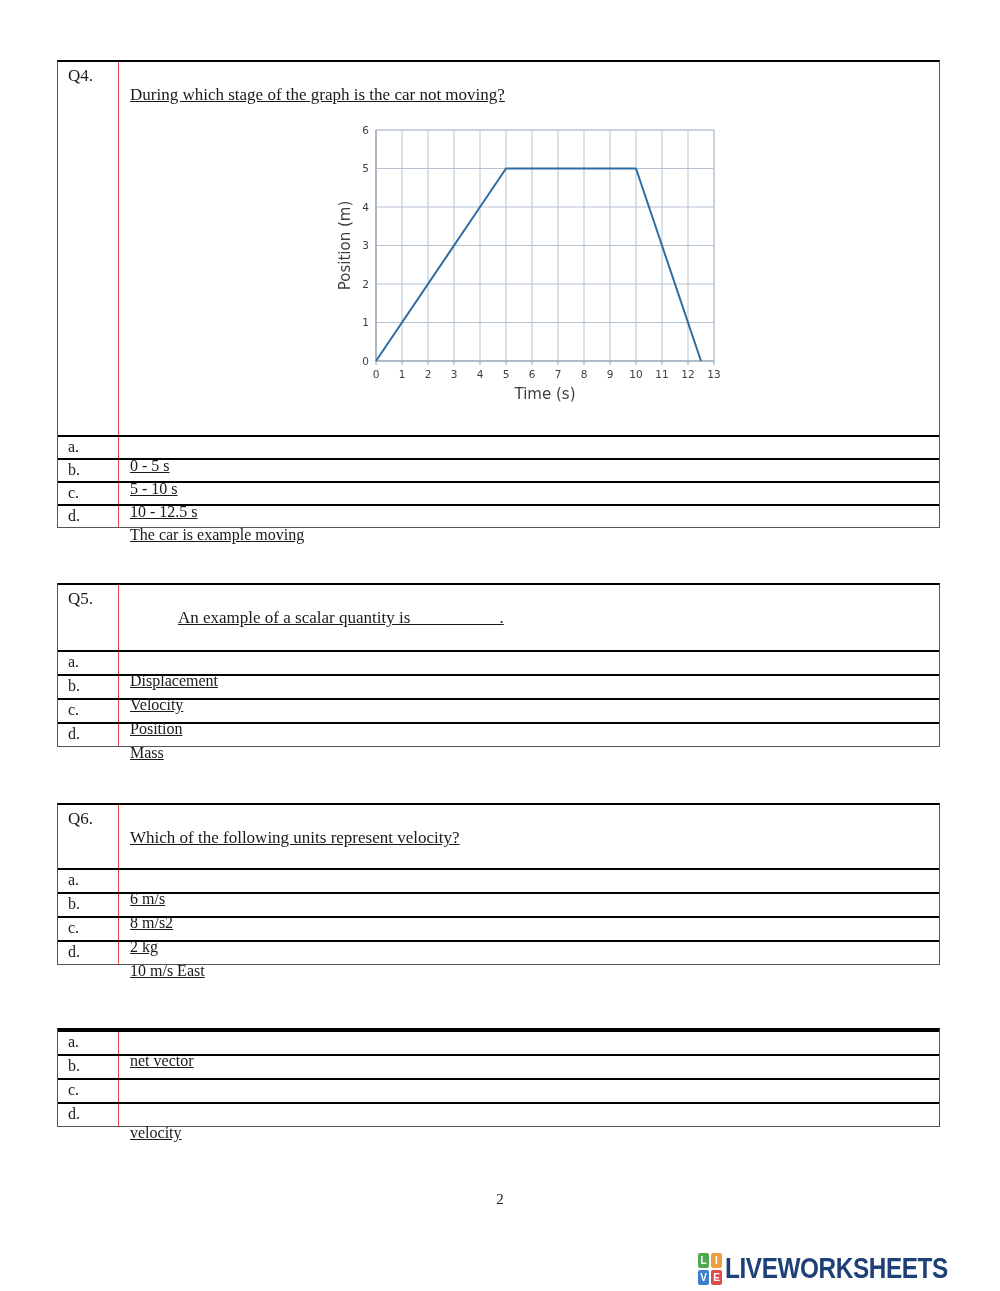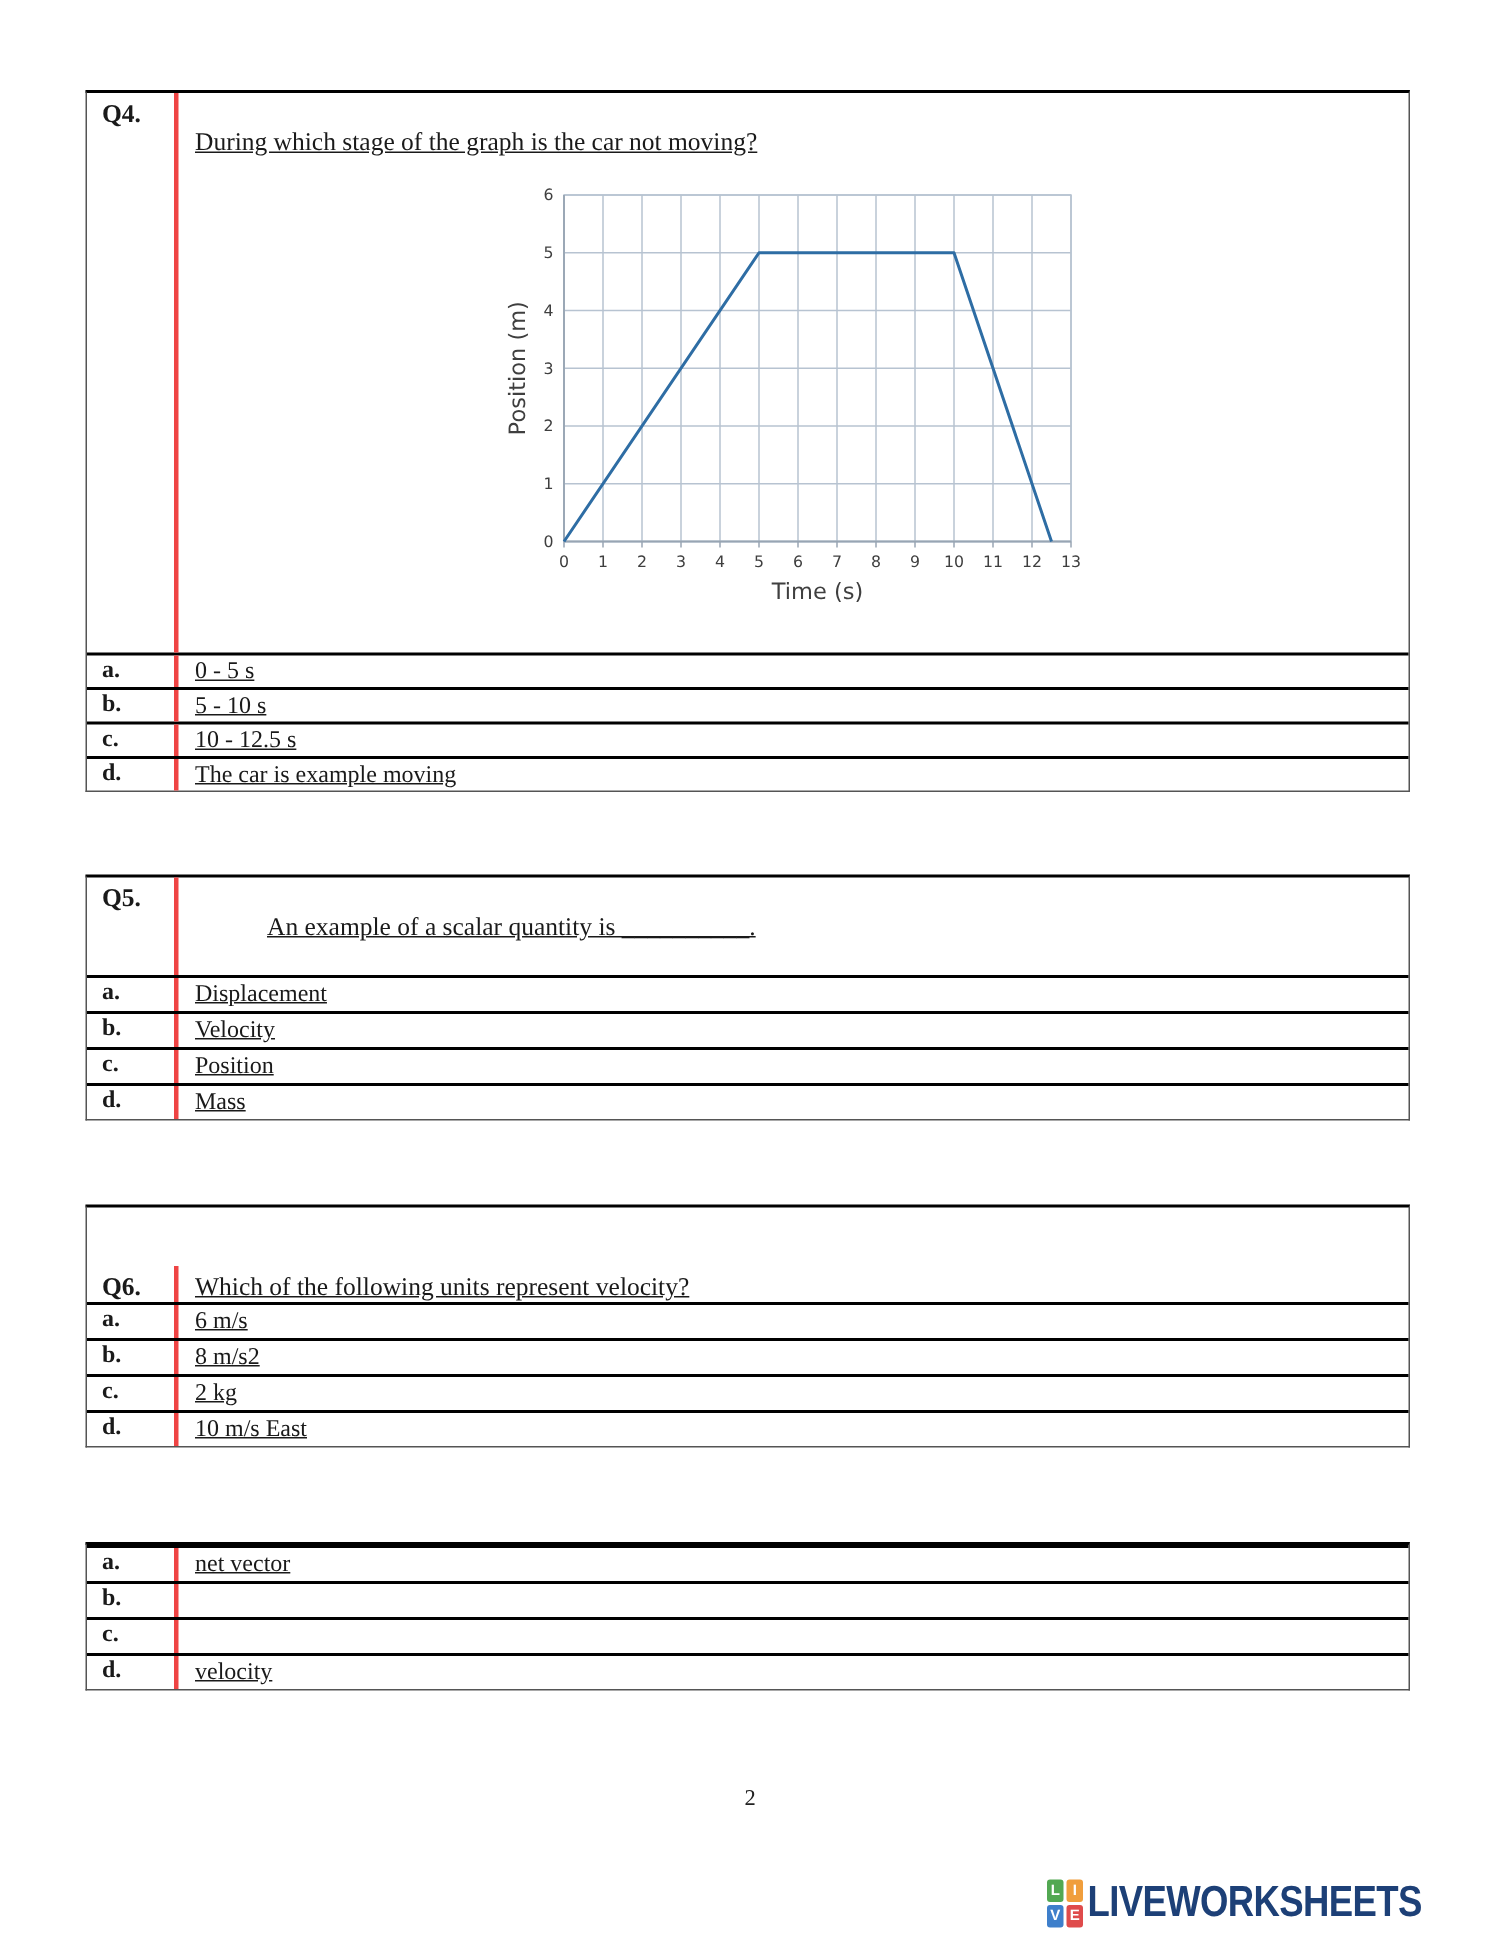--- a/index.html
+++ b/index.html
@@ -8,27 +8,27 @@
     position:relative; width:1000px; height:1291px; background:#ffffff;
     font-family:"Liberation Serif", serif; color:#1a1a1a; overflow:hidden;
   }
   .qtable {
     position:absolute; left:57px; width:883px;
     border:1px solid #555; border-top:2px solid #000;
   }
   .qrow { display:flex; width:100%; }
   .qrow.option { border-top:2px solid #000; }
   .cell-label {
-    width:61px; flex:0 0 61px; border-right:3px solid #ef4444;
-    font-weight:bold; font-size:17px; padding:4px 0 0 10px;
+    width:61px; flex:0 0 61px; border-right:1px solid #ef4444;
+    font-weight:normal; font-size:17px; padding:4px 0 0 10px;
   }
   .cell-body { flex:1; font-size:17px; padding:0 8px 0 11px;text-decoration:underline; }
   .header .cell-body { padding-top:23px; }
   .option .cell-label { font-size:16px; padding-top:1px; }
-  .option .cell-body { font-size:16px; padding-top:1px; line-height:20px; }
+  .option .cell-body { font-size:16px; padding-top:19px; line-height:20px; }
   .header { position:relative; }
 
   .chart-wrap { position:absolute; left:280px; top:58px; width:385px; height:285px; }
   .chart-wrap svg { display:block; }
 
   .page-number {
     position:absolute; left:0; top:1191px; width:1000px;
     text-align:center; font-size:15px; color:#222;
   }
 
@@ -161,21 +161,21 @@
       <div class="cell-label">c.</div>
       <div class="cell-body">Position</div>
     </div>
     <div class="qrow option" style="height:24px;">
       <div class="cell-label">d.</div>
       <div class="cell-body">Mass</div>
     </div>
   </div>
 
   <div class="qtable" style="top:803px;">
-    <div class="qrow header" style="height:63px;align-items:flex-end;">
+    <div class="qrow header" style="height:63px;">
       <div class="cell-label">Q6.</div>
       <div class="cell-body">Which of the following units represent velocity?</div>
     </div>
     <div class="qrow option" style="height:24px;">
       <div class="cell-label">a.</div>
       <div class="cell-body">6 m/s</div>
     </div>
     <div class="qrow option" style="height:24px;">
       <div class="cell-label">b.</div>
       <div class="cell-body">8 m/s2</div>

